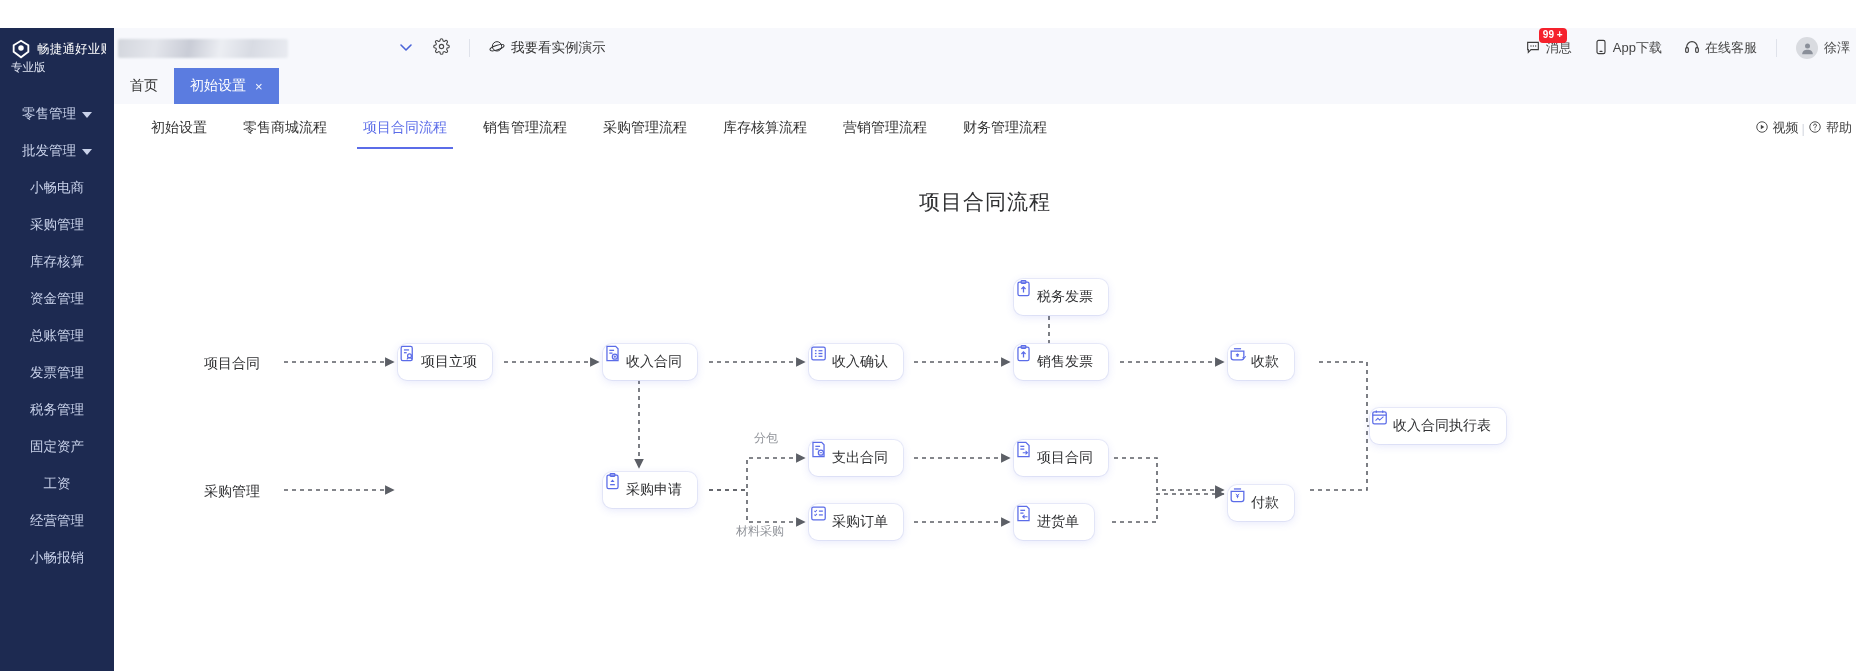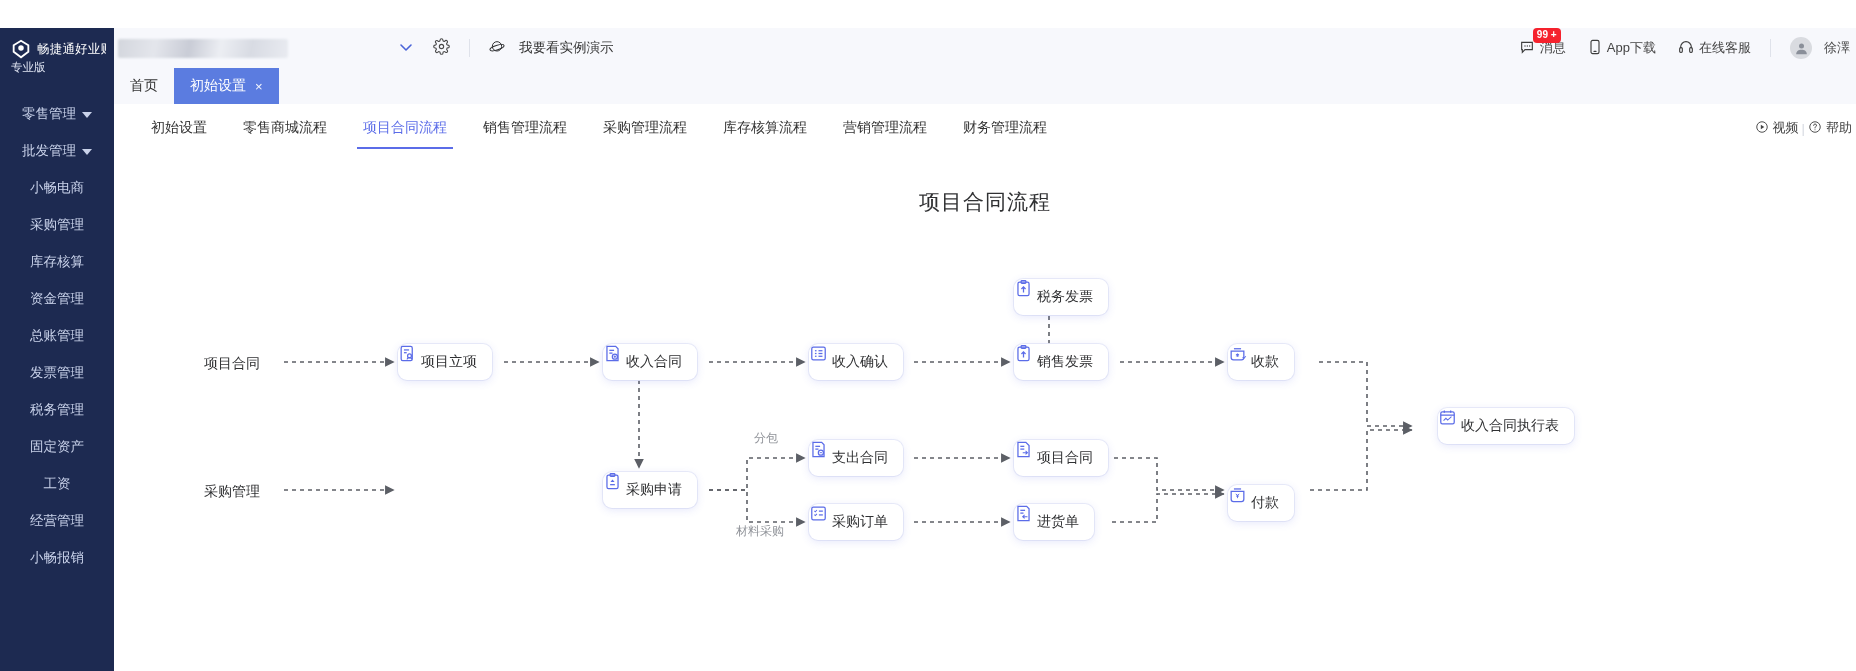--- a/index.html
+++ b/index.html
@@ -42,33 +42,33 @@
     background:#f7f8fc; display:flex; align-items:center;
   }
   .company-blur{
     margin-left:4px; width:170px; height:19px; border-radius:2px;
     background:linear-gradient(100deg,#d3d6dd 0%,#e4e6ec 22%,#c9ccd6 42%,#eceef3 60%,#d8dbe3 78%,#e9ebf1 100%);
     filter:blur(1.2px);
   }
   .chev-down{ margin-left:110px; color:#4a64d8; font-size:14px; cursor:pointer; }
   .gear{ margin-left:19px; cursor:pointer; }
   .vsep{ width:1px; height:18px; background:#dfe2ea; margin:0 19px; }
-  .demo-link{ display:flex; align-items:center; gap:14px; color:#333; cursor:pointer; font-size:13.5px;}
+  .demo-link{ display:flex; align-items:center; gap:6px; color:#333; cursor:pointer; font-size:13.5px;}
   .topbar-right{ margin-left:auto; display:flex; align-items:center; padding-right:6px; }
   .tb-item{ display:flex; align-items:center; gap:5px; margin-left:22px; font-size:13px; color:#444; cursor:pointer; position:relative;}
   .badge{
     position:absolute; left:14px; top:-11px; background:#f5222d; color:#fff;
     font-size:10px; line-height:14px; height:15px; padding:0 4px; border-radius:4px;
     font-weight:bold;
   }
   .avatar{
     width:22px;height:22px;border-radius:50%;background:#d9dbe0;
     display:flex;align-items:center;justify-content:center;
   }
-  .user-name{ margin-left:12px; font-size:13px; color:#444; }
+  .user-name{ margin-left:6px; font-size:13px; color:#444; }
 
   
   .tabstrip{
     position:absolute; left:114px; right:0; top:68px; height:36px;
     background:#f7f8fc; display:flex; align-items:flex-end;
   }
   .tab{
     height:36px; min-width:58px; padding:0 16px; display:flex; align-items:center;
     justify-content:center; font-size:14px; color:#333; cursor:pointer;
   }
@@ -426,21 +426,21 @@
             <svg width="19" height="19" viewBox="0 0 24 24" fill="none" stroke="#5b6ce8" stroke-width="1.6">
               <path d="M4 9h16v8a3 3 0 0 1-3 3H7a3 3 0 0 1-3-3z"></path>
               <path d="M7.5 6h9"></path>
               <path d="M12 12v4M10 13.2h4M10 15h4" stroke-width="1.2"></path>
               <path d="M18.5 16.5l1.6 1.6 2.4-2.6" stroke-width="1.3"></path>
             </svg>
           </span>
         <span>收款</span>
       </div>
 
-      <div class="node" style="left:1324px;top:304px;">
+      <div class="node" style="left:1256px;top:304px;">
         <span>
             <svg width="19" height="19" viewBox="0 0 24 24" fill="none" stroke="#5b6ce8" stroke-width="1.6">
               <rect x="3.5" y="5" width="17" height="15" rx="2"></rect>
               <line x1="3.5" y1="9" x2="20.5" y2="9"></line>
               <line x1="8" y1="3" x2="8" y2="6"></line>
               <line x1="16" y1="3" x2="16" y2="6"></line>
               <path d="M7 16l3-3 2.2 2.2L17 11" stroke-width="1.3"></path>
             </svg>
           </span>
         <span>收入合同执行表</span>

